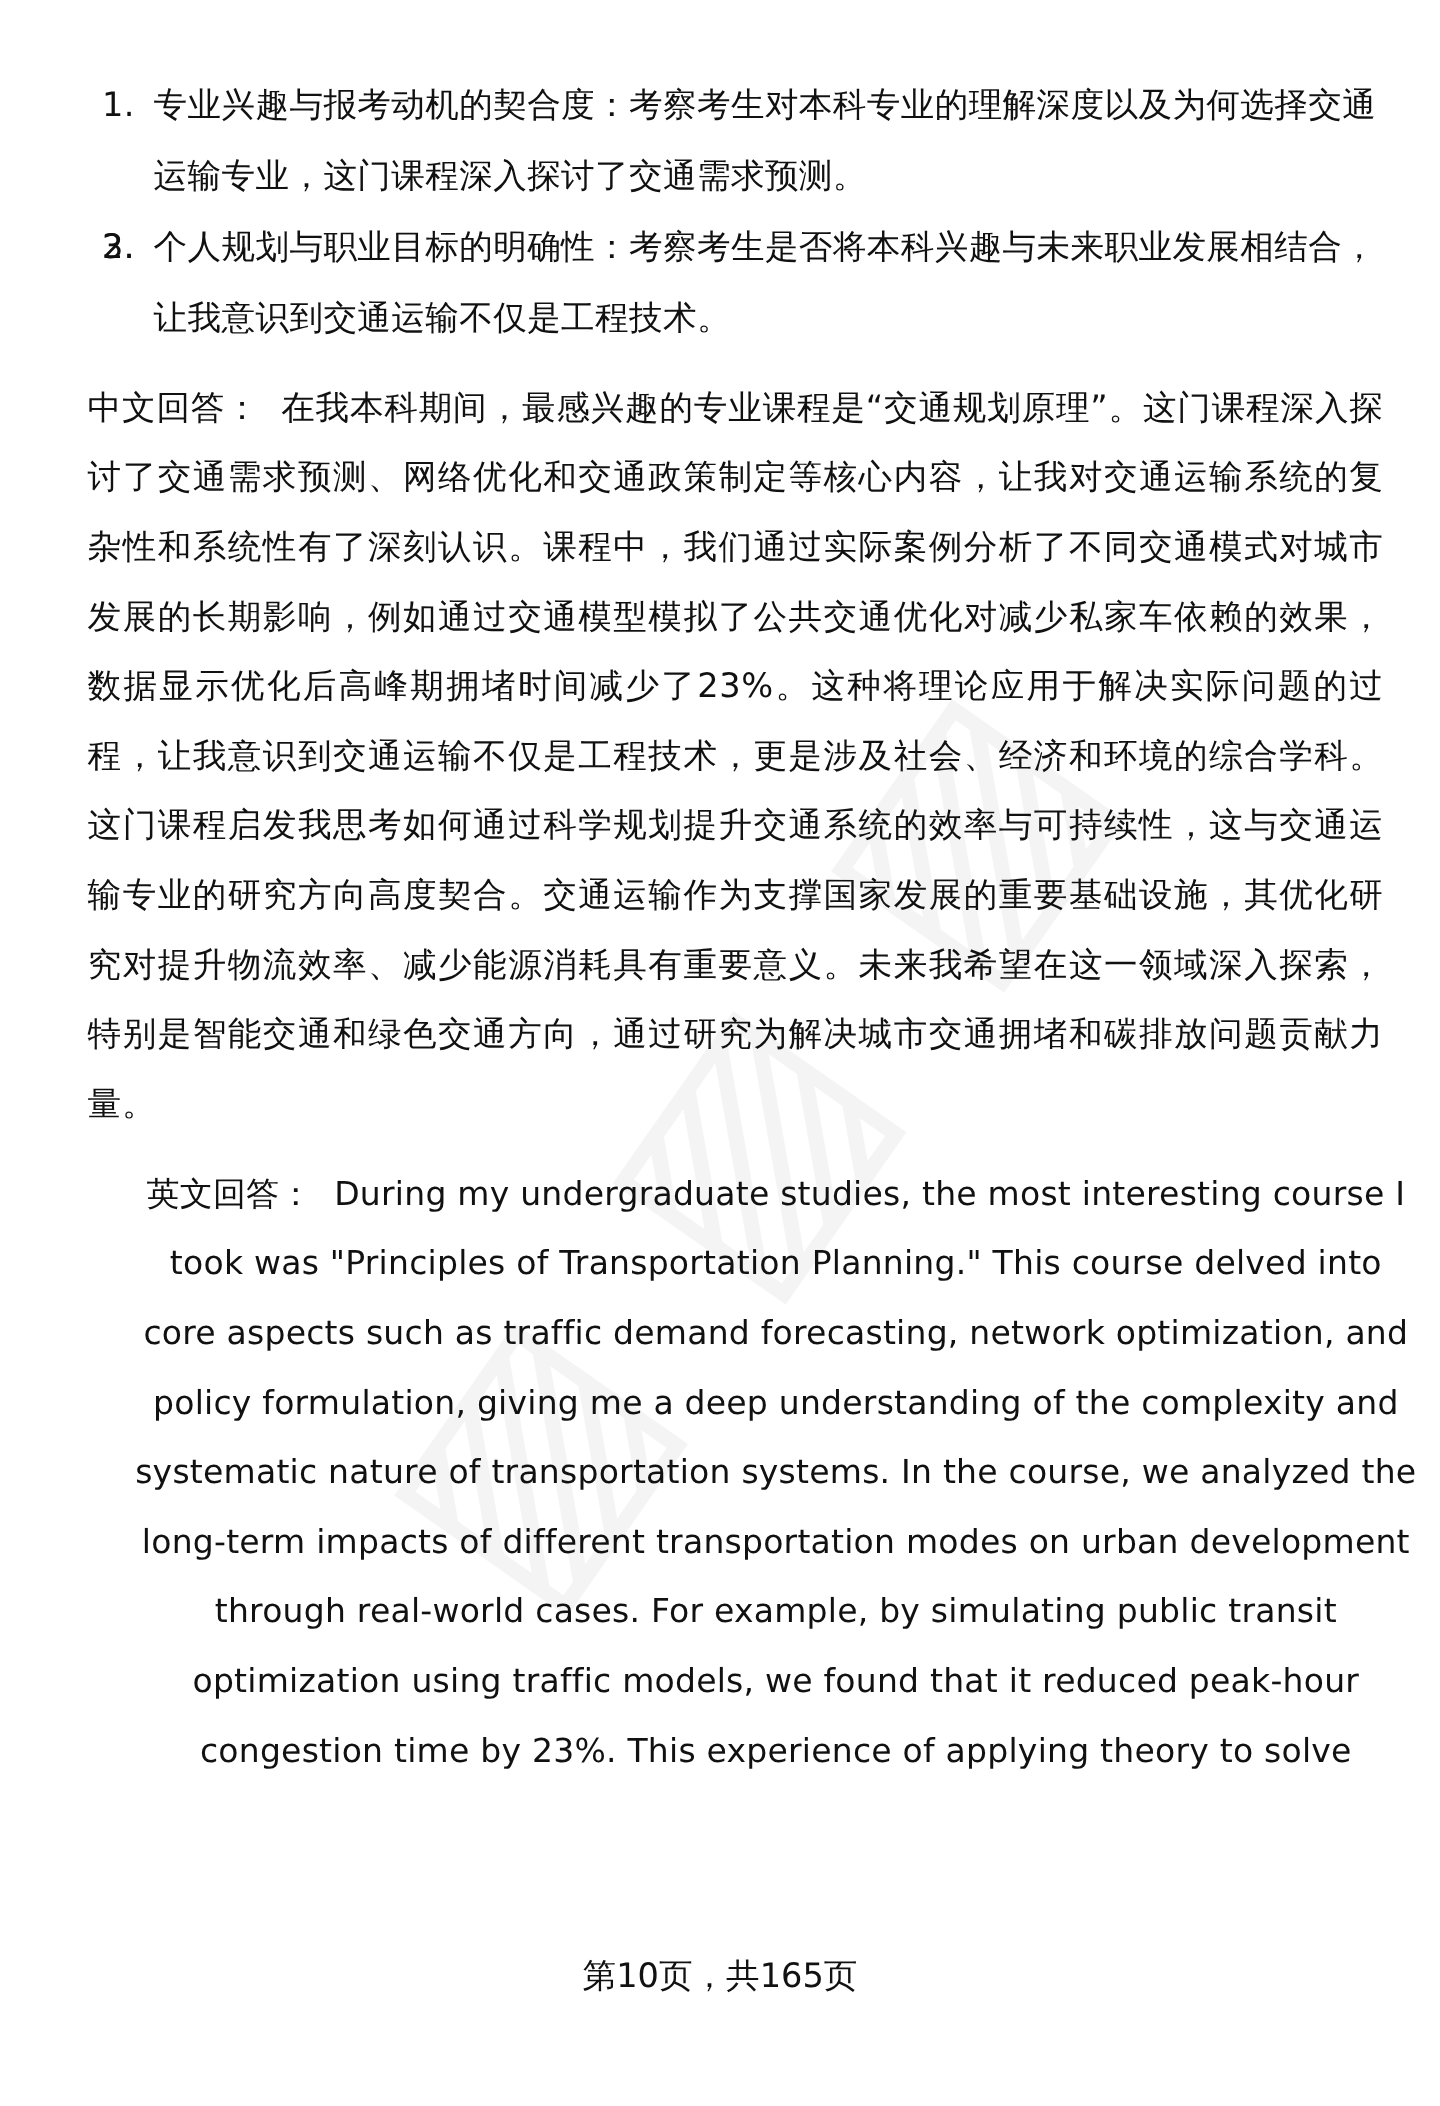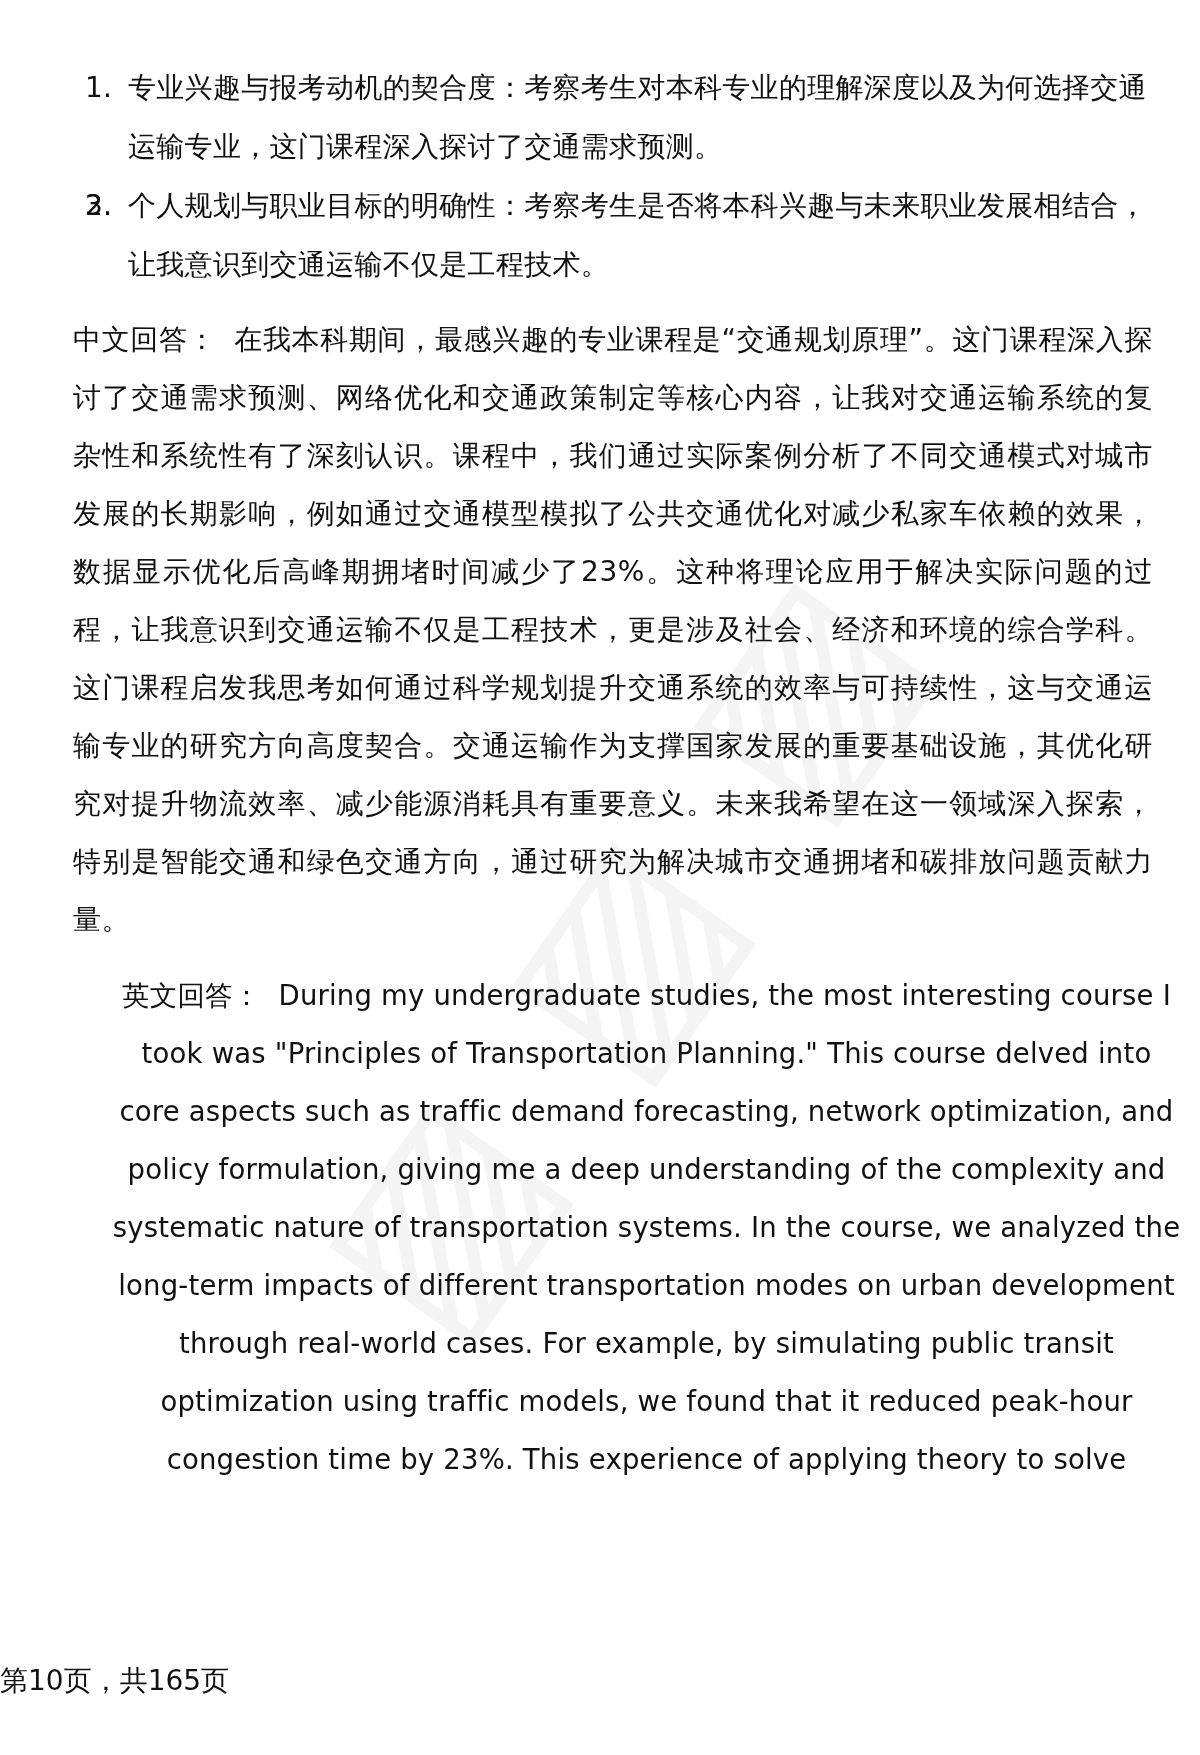--- a/index.html
+++ b/index.html
@@ -79,22 +79,22 @@
       width: 1075px;
       margin-left: 36px;
     }
     .label {
       margin-right: 18px;
     }
     .footer {
       position: absolute;
       left: 0;
       width: 1200px;
-      top: 1662px;
-      text-align: left;
+      top: 1628px;
+      text-align: center;
       font-size: 28px;
       z-index: 1;
     }
   </style>
 </head>
 <body>
 
 <div class="page">
 
   <div class="watermark">▨ ▨ ▨</div>

